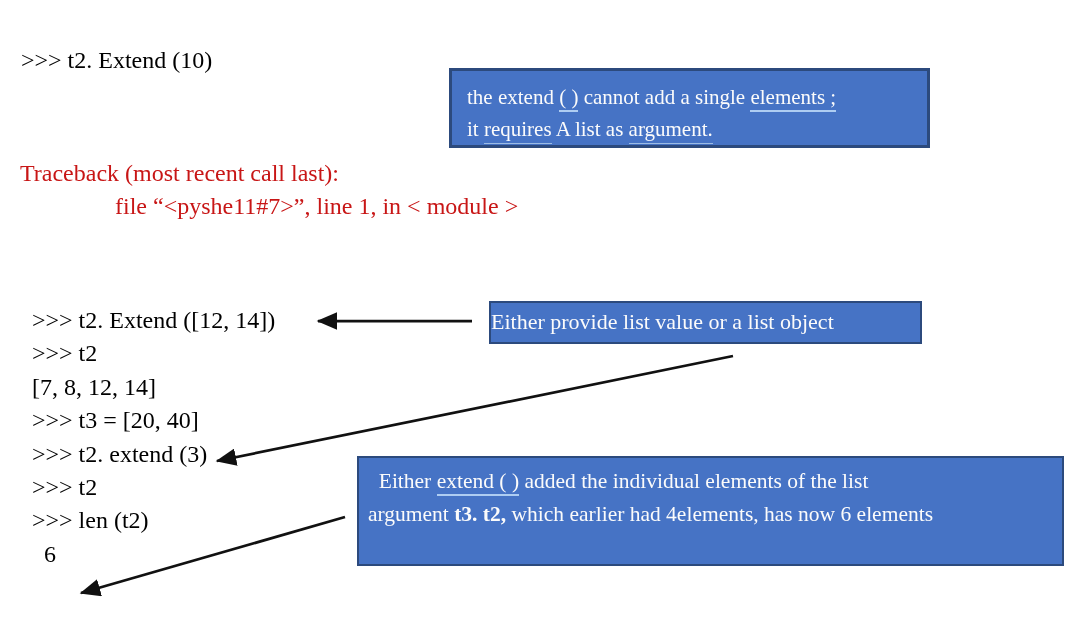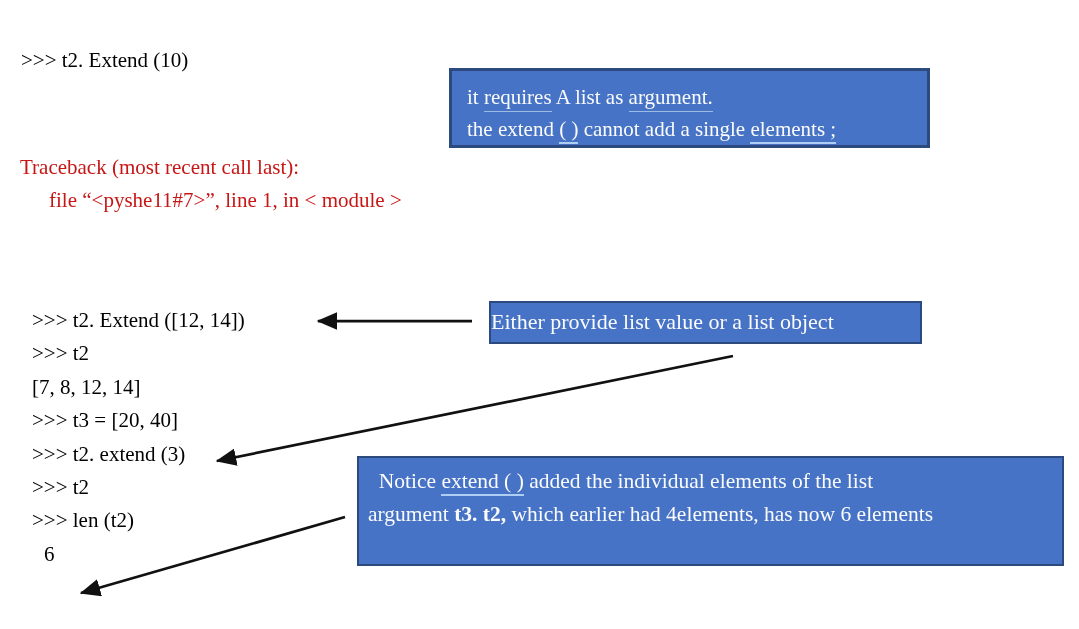--- a/index.html
+++ b/index.html
@@ -6,36 +6,36 @@
   .canvas {
     position: relative;
     width: 1079px;
     height: 629px;
     background: #ffffff;
     overflow: hidden;
     font-family: "Liberation Serif", serif;
     color: #000000;
   }
   .code-line {
-    font-size: 21px;
+    font-size: 24px;
     line-height: 33.4px;
     white-space: pre;
   }
   .top-line {
     position: absolute;
     left: 21px;
     top: 44px;
   }
   .traceback {
     position: absolute;
     left: 20px;
-    top: 151px;
+    top: 157px;
     color: #c81616;
   }
-  .ind1 { margin-left: 29px; }
+  .ind1 { margin-left: 95px; }
   .ind2 { margin-left: 124px; }
   .shell-block {
     position: absolute;
     left: 32px;
     top: 304px;
   }
   .ind-small { margin-left: 12px; }
   .callout {
     position: absolute;
     background: #4673c5;
@@ -78,22 +78,22 @@
   }
 </style>
 </head>
 <body>
 
 <div class="canvas">
 
   <div class="code-line top-line">&gt;&gt;&gt; t2. Extend (10)</div>
 
   <div class="callout box1">
+    <div class="callout-line"><span>the extend </span><span class="u">( )</span><span> cannot add a single </span><span class="u">elements ;</span></div>
     <div class="callout-line"><span>it </span><span class="u-soft">requires</span><span> A list as </span><span class="u-soft">argument.</span></div>
-    <div class="callout-line"><span>the extend </span><span class="u">( )</span><span> cannot add a single </span><span class="u">elements ;</span></div>
   </div>
 
   <div class="traceback">
     <div class="code-line">Traceback (most recent call last):</div>
     <div class="code-line ind1">file “&lt;pyshe11#7&gt;”, line 1, in &lt; module &gt;</div>
   </div>
 
   <div class="shell-block">
     <div class="code-line">&gt;&gt;&gt; t2. Extend ([12, 14])</div>
     <div class="code-line">&gt;&gt;&gt; t2</div>
@@ -103,21 +103,21 @@
     <div class="code-line">&gt;&gt;&gt; t2</div>
     <div class="code-line">&gt;&gt;&gt; len (t2)</div>
     <div class="code-line ind-small">6</div>
   </div>
 
   <div class="callout box2">
     <span>Either provide list value or a list object</span>
   </div>
 
   <div class="callout box3">
-    <div class="callout-line"><span>  Notice </span><span class="u">extend ( )</span><span> added the individual elements of the list</span></div>
+    <div class="callout-line"><span>  Either </span><span class="u">extend ( )</span><span> added the individual elements of the list</span></div>
     <div class="callout-line"><span>argument </span><span class="b">t3. t2,</span><span> which earlier had 4elements, has now 6 elements</span></div>
   </div>
 
   <svg class="arrows" viewBox="0 0 1079 629" xmlns="http://www.w3.org/2000/svg">
     <defs>
       <marker id="ah" markerWidth="8" markerHeight="6.4" refX="7" refY="3.2" orient="auto" markerUnits="strokeWidth">
         <path d="M0,0 L7.5,3.2 L0,6.4 Z" fill="#111111"></path>
       </marker>
     </defs>
     <line x1="472" y1="321" x2="318" y2="321" stroke="#111111" stroke-width="2.75" marker-end="url(#ah)"></line>

